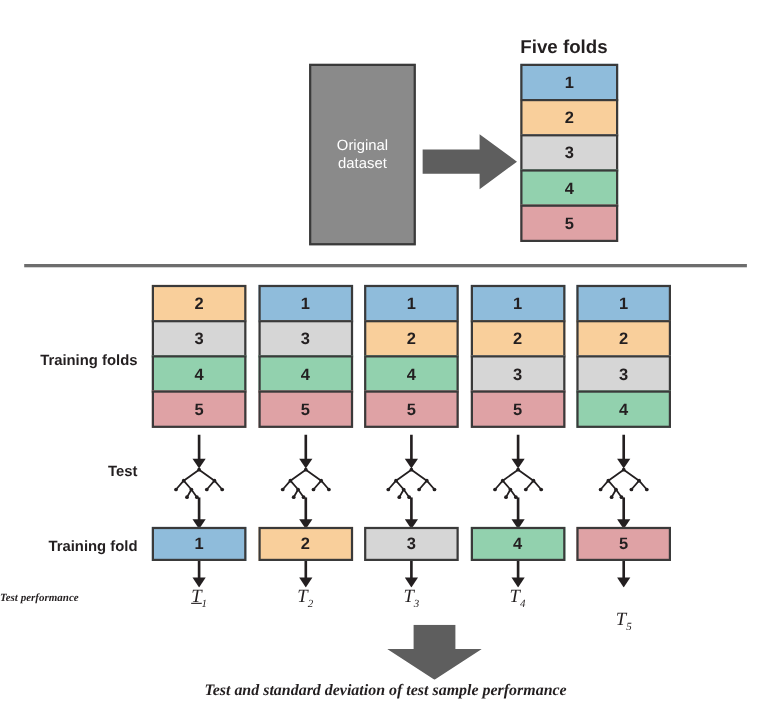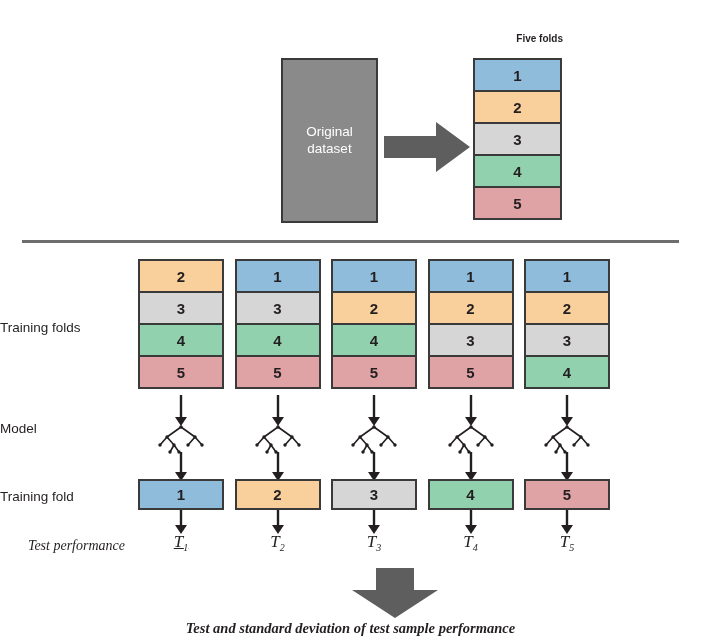--- a/index.html
+++ b/index.html
@@ -43,53 +43,54 @@
     display: flex;
     align-items: center;
     justify-content: center;
     text-align: center;
     font-size: 13.5px;
     line-height: 1.25;
   }
   #five-folds-title {
     left: 473px; top: 33px;
     width: 90px;
-    text-align: right;
-    font-weight: bold;
-    font-size: 10px;
+    text-align: left;
+    font-weight: bold;
+    font-size: 17px;
   }
   #top-fold-stack { left: 473px; top: 58px; width: 89px; }
   #top-fold-stack .cell { height: 34px; }
 
   
   #split-arrow { left: 384px; top: 120px; width: 86px; height: 54px; }
 
   
   #divider {
     left: 22px; top: 240px;
     width: 657px; height: 0;
     border-top: 3px solid #6d6d6d;
   }
 
   
   .row-label {
-    font-weight: normal;
+    text-align: right;
+    font-weight: bold;
     font-size: 13.5px;
     white-space: nowrap;
   }
   #label-training { left: 0px; top: 320px; width: 125px; }
   #label-model    { left: 0px; top: 421px; width: 125px; }
   #label-holdout  { left: 0px; top: 489px; width: 125px; }
   #label-testperf {
     left: 0px; top: 538px; width: 125px;
     font-family: "Liberation Serif", serif;
     font-style: italic;
-    font-weight: normal;
-    font-size: 14px;
-    text-align: right;
+    font-weight: bold;
+    font-size: 10px;
+    text-align: left;
   }
 
   
   .fold-column { top: 0; }
   .train-stack { top: 259px; width: 86px; }
   .train-stack .cell { height: 34px; }
 
   .holdout-cell {
     top: 479px;
     width: 86px; height: 31px;
@@ -146,21 +147,21 @@
     <div class="cell" style="background: rgb(143, 188, 219);">1</div>
     <div class="cell" style="background: rgb(249, 207, 155);">2</div>
     <div class="cell" style="background: rgb(214, 214, 214);">3</div>
     <div class="cell" style="background: rgb(146, 209, 174);">4</div>
     <div class="cell" style="background: rgb(223, 162, 165);">5</div>
   </div>
 
 <div class="abs" id="divider"></div>
 
 <div class="abs row-label" id="label-training">Training folds</div>
-<div class="abs row-label" id="label-model">Model</div>
+<div class="abs row-label" id="label-model">Test</div>
 <div class="abs row-label" id="label-holdout">Training fold</div>
 <div class="abs" id="label-testperf">Test performance</div>
 
 <div id="columns-host">
     <div class="abs stack train-stack fold-column" style="left: 138px;">
       <div class="cell" style="background: rgb(249, 207, 155);">2</div>
       <div class="cell" style="background: rgb(214, 214, 214);">3</div>
       <div class="cell" style="background: rgb(146, 209, 174);">4</div>
       <div class="cell" style="background: rgb(223, 162, 165);">5</div>
     </div>
@@ -335,21 +336,21 @@
     </div>
     <div class="abs connector conn-b" style="left: 524px;"><svg width="86" height="29" viewBox="0 0 86 29">
         <line x1="43" y1="0" x2="43" y2="21" stroke="#231f20" stroke-width="2.4"></line>
         <polygon points="37,20 49,20 43,29" fill="#231f20"></polygon>
       </svg></div>
     <div class="abs cell holdout-cell" style="left: 524px; background: rgb(223, 162, 165);">5</div>
     <div class="abs connector conn-c" style="left: 524px;"><svg width="86" height="24" viewBox="0 0 86 24">
         <line x1="43" y1="0" x2="43" y2="16" stroke="#231f20" stroke-width="2.4"></line>
         <polygon points="37,15 49,15 43,24" fill="#231f20"></polygon>
       </svg></div>
-    <div class="abs tlabel" style="left: 524px;"><span>T</span><sub>5</sub></div>
+    <div class="abs tlabel" style="left: 524px; margin-top: 21px;"><span>T</span><sub>5</sub></div>
   </div>
 
 <div class="abs" id="summary-arrow">
   <svg width="86" height="50" viewBox="0 0 86 50">
     <polygon points="24,0 62,0 62,22 86,22 43,50 0,22 24,22" fill="#5e5e5e"></polygon>
   </svg>
 </div>
 <div class="abs" id="summary-caption">Test and standard deviation of test sample performance</div>
 
 </body></html>

